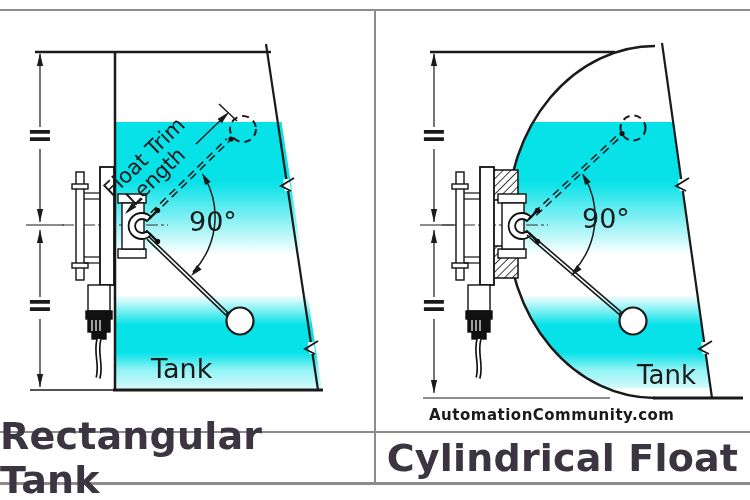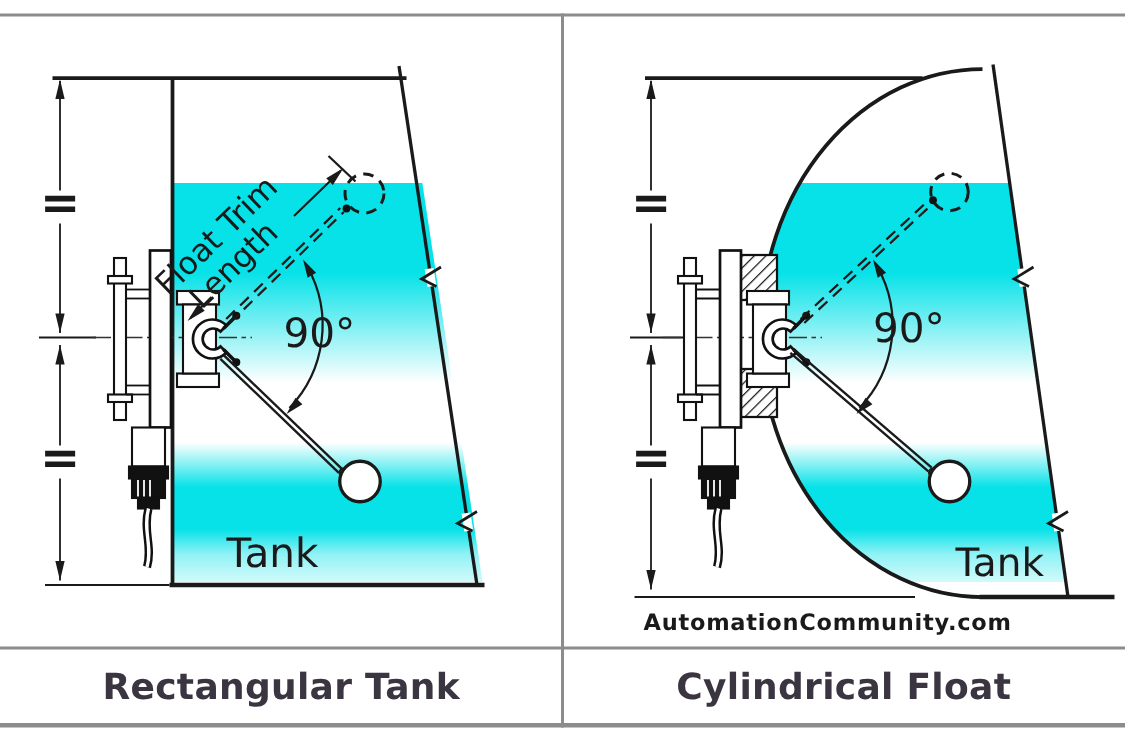--- a/index.html
+++ b/index.html
@@ -3,21 +3,21 @@
 <meta charset="utf-8">
 <style>
   html,body{margin:0;padding:0;background:#fff;}
   .frame{position:relative;width:750px;height:500px;background:#fff;overflow:hidden;
          font-family:"DejaVu Sans",sans-serif;}
   .hline-top{position:absolute;left:0;top:9px;width:750px;height:2px;background:#8c8c8c;}
   .vdivider{position:absolute;left:374px;top:9px;width:2px;height:476px;background:#8c8c8c;}
   .title-row{position:absolute;left:0;top:431px;width:750px;height:54px;box-sizing:border-box;
              border-top:2px solid #8c8c8c;border-bottom:3px solid #8c8c8c;display:flex;}
   .title-cell{width:375px;display:flex;align-items:center;justify-content:center;
-              font-weight:bold;font-size:24px;color:#3a3540;letter-spacing:.2px;}
+              font-weight:bold;font-size:38px;color:#3a3540;letter-spacing:.2px;}
   .panel-svg{position:absolute;top:10px;}
   svg text{font-family:"DejaVu Sans",sans-serif;fill:#1a1a1a;}
 </style>
 </head>
 <body>
 
 <div class="frame">
   <div class="hline-top"></div>
 
   <svg class="panel-svg" style="left:0" width="375" height="421" viewBox="0 0 375 421">

